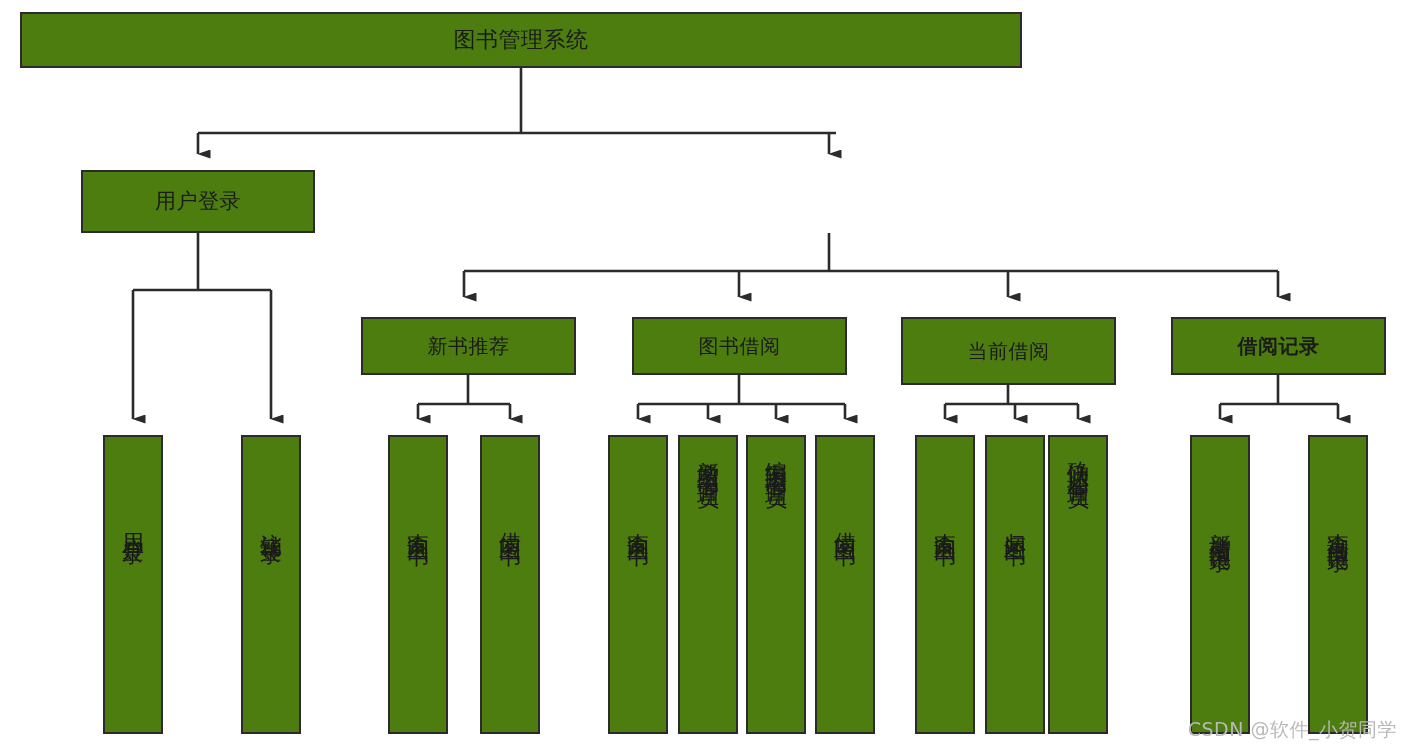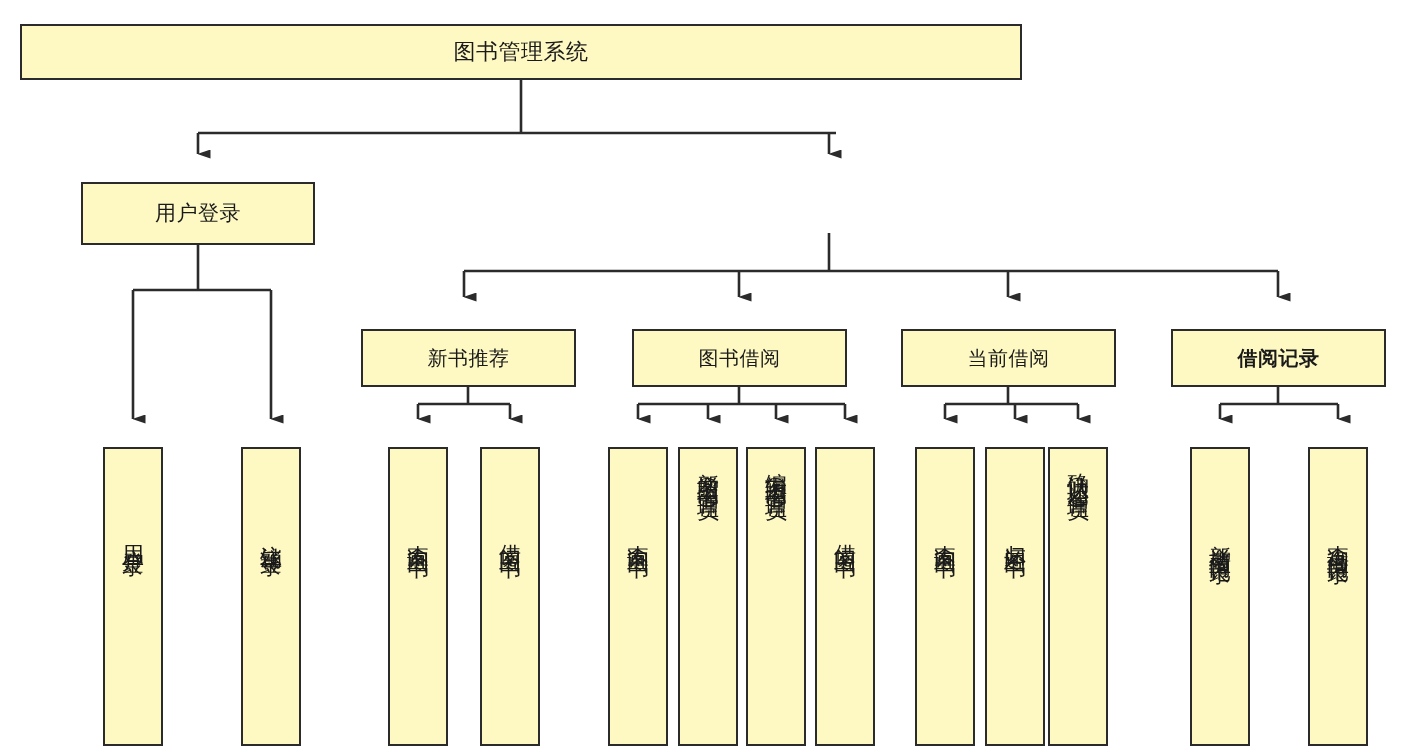--- a/index.html
+++ b/index.html
@@ -19,27 +19,26 @@
     position: absolute;
     left: 0;
     top: 0;
     width: 1405px;
     height: 747px;
     pointer-events: none;
   }
   .node {
     position: absolute;
     box-sizing: border-box;
-    background: #fef9c3;
+    background: #4d7c0f;
     border: 2.5px solid #2b2b2b;
     display: flex;
     align-items: center;
     justify-content: center;
     color: #1a1a1a;
-    margin-top: 12px;
   }
   .node-label {
     font-size: 21px;
     line-height: 1.25;
     letter-spacing: 0.5px;
     white-space: nowrap;
   }
   .node.root .node-label { font-size: 22px; }
   .node.level2 .node-label { font-size: 21px; }
   .node.level3 .node-label { font-size: 20px; }
@@ -137,21 +136,21 @@
 
 
   <div class="node level3" style="left:361px; top:317px; width:215px; height:58px;">
     <span class="node-label">新书推荐</span>
   </div>
 
   <div class="node level3" style="left:632px; top:317px; width:215px; height:58px;">
     <span class="node-label">图书借阅</span>
   </div>
 
-  <div class="node level3" style="left:901px; top:317px; width:215px; height:58px;">
+  <div class="node level3" style="left:901px; top:317px; width:215px; height:68px;">
     <span class="node-label">当前借阅</span>
   </div>
 
   <div class="node level3" style="left:1171px; top:317px; width:215px; height:58px;font-weight:bold;">
     <span class="node-label">借阅记录</span>
   </div>
 
   <div class="node leaf mid" style="left:103px; top:435px; width:60px; height:299px;">
     <span class="node-label">用户登录</span>
   </div>
@@ -189,14 +188,15 @@
     <span class="node-label">确认归还（管理员）</span>
   </div>
 
   <div class="node leaf mid" style="left:1190px; top:435px; width:60px; height:299px;">
     <span class="node-label">新增借阅记录</span>
   </div>
   <div class="node leaf mid" style="left:1308px; top:435px; width:60px; height:299px;">
     <span class="node-label">查询借阅记录</span>
   </div>
 
+  <div class="watermark">CSDN @软件_小贺同学</div>
 
 </div>
 
 </body></html>

